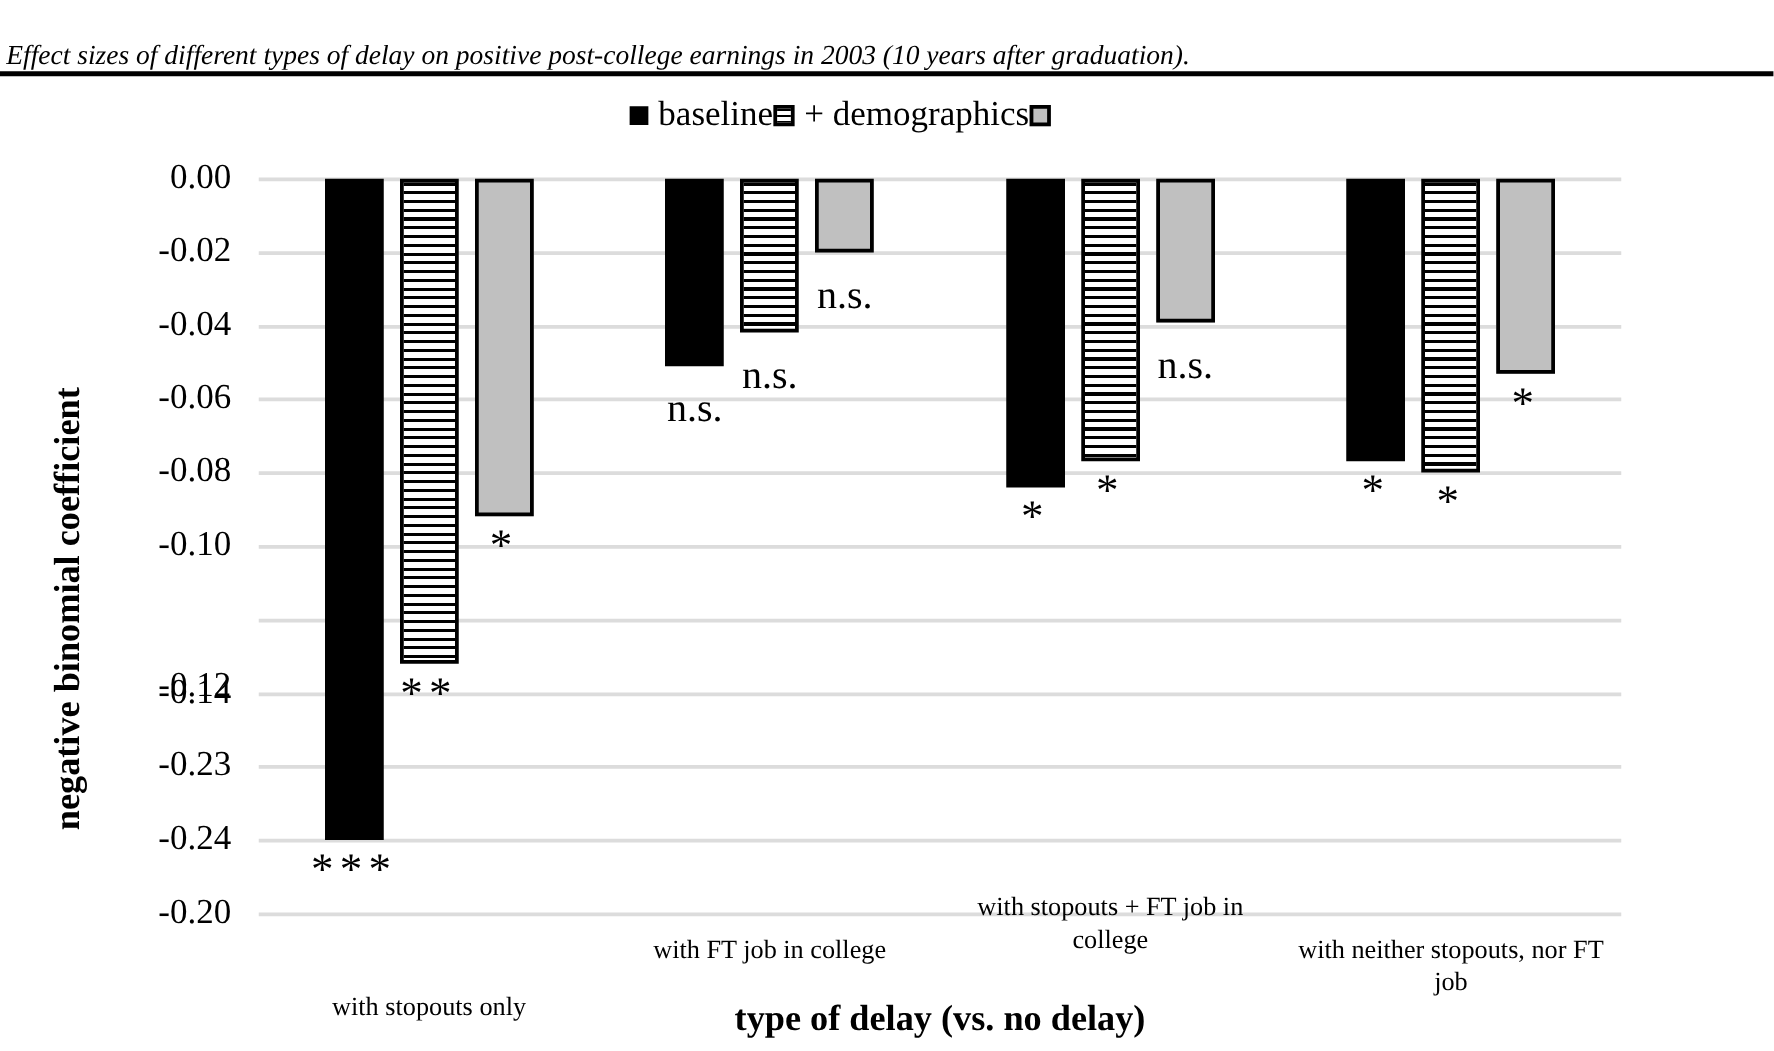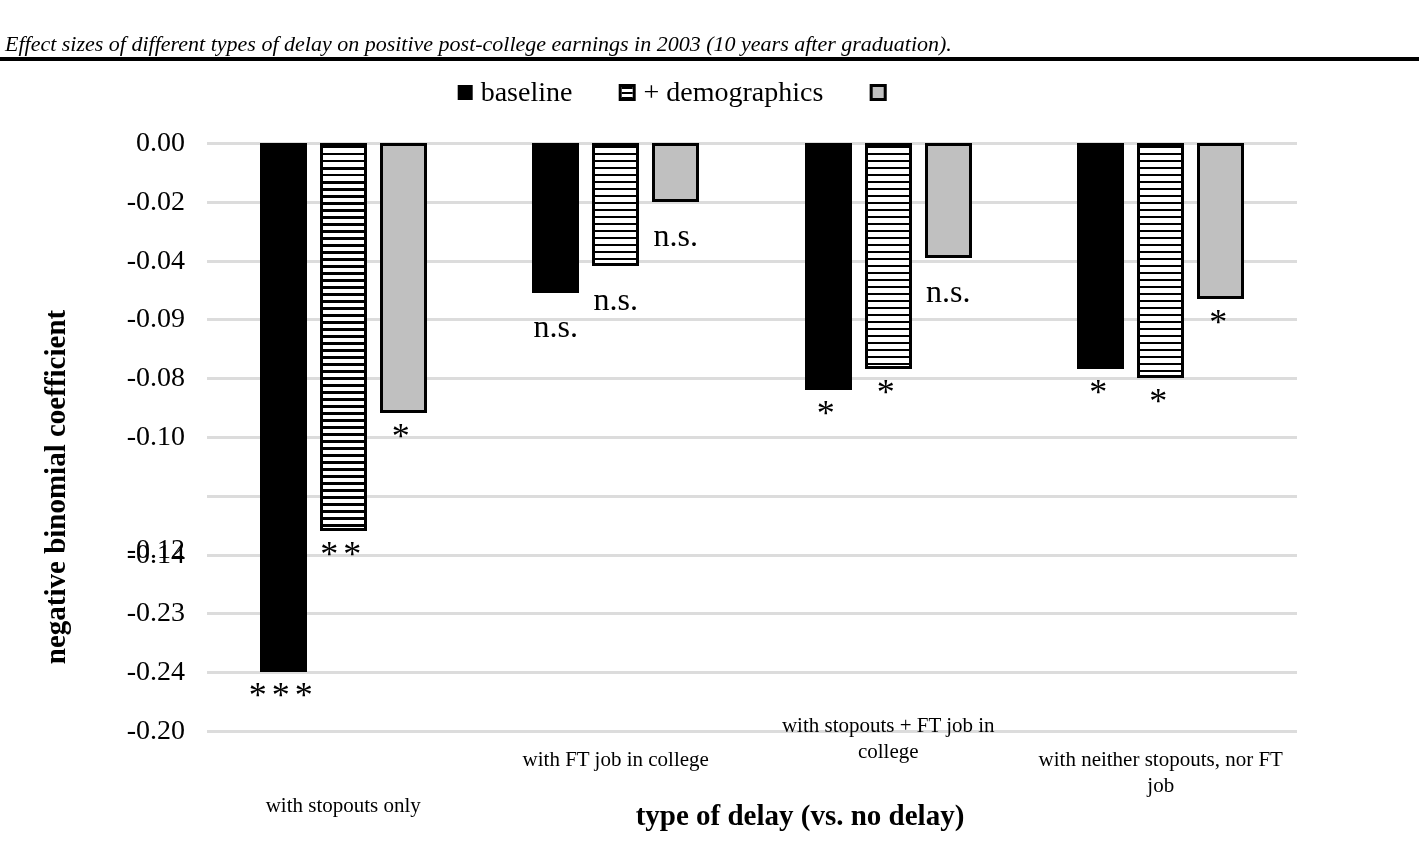--- a/index.html
+++ b/index.html
@@ -1,30 +1,30 @@
 <!DOCTYPE html>
 <html><head>
 <meta charset="utf-8">
 <style>
   html,body{margin:0;padding:0;background:#fff;}
   .canvas{position:relative;width:1419px;height:841px;background:#fff;color:#000;
           font-family:"Liberation Serif", serif;overflow:hidden;}
   .fig-title{position:absolute;left:5px;top:6px;font-style:italic;font-size:22px;white-space:nowrap;margin-top:25px;}
   .rule{position:absolute;left:0;top:57px;width:1419px;height:4px;background:#000;}
   .legend{position:absolute;left:672px;top:76px;transform:translateX(-50%);
-          display:flex;align-items:center;gap:46px;font-size:28px;}
+          display:flex;align-items:center;font-size:28px;}
   .legend-item{display:flex;align-items:center;gap:8px;}
   .sw{flex:0 0 auto;}
   .sw-black{width:15px;height:15px;}
   .sw-striped{width:11px;height:11px;border:3px solid #000;}
   .sw-gray{width:11px;height:11px;border:3px solid #000;}
   .ylabel{position:absolute;left:55px;top:487px;transform:translate(-50%,-50%) rotate(-90deg);
           font-weight:bold;font-size:29px;white-space:nowrap;}
   .xlabel{position:absolute;left:752px;top:799px;transform:translateX(-50%);
-          font-weight:bold;font-size:29px;white-space:nowrap;margin-left:48px;}
+          font-weight:bold;font-size:29px;white-space:nowrap;}
   .plot{position:absolute;left:207px;top:143px;width:1090px;height:588px;}
   .grid{position:absolute;left:0;width:100%;height:3px;}
   .ytick{position:absolute;left:45px;width:140px;text-align:right;font-size:28px;line-height:1.1;}
   .bar{position:absolute;box-sizing:border-box;}
   .bar-striped{border:3px solid #000;}
   .bar-gray{border:3px solid #000;}
   .sig{position:absolute;transform:translateX(-50%);white-space:nowrap;text-align:center;}
   .sig-ns{font-size:32px;line-height:1;}
   .sig-star{font-size:36px;letter-spacing:5px;line-height:0.9;}
   .xcat{position:absolute;transform:translateX(-50%);width:250px;text-align:center;
@@ -64,21 +64,21 @@
       <div class="grid" style="top: 410.6px; background: rgb(220, 220, 220);"></div>
       <div class="grid" style="top: 469.4px; background: rgb(220, 220, 220);"></div>
       <div class="grid" style="top: 528.2px; background: rgb(220, 220, 220);"></div>
       <div class="grid" style="top: 587px; background: rgb(220, 220, 220);"></div>
     </div>
 
   <div class="xlabel">type of delay (vs. no delay)</div>
 <div class="ytick" style="top: 127px;">0.00</div>
     <div class="ytick" style="top: 185.8px;">-0.02</div>
     <div class="ytick" style="top: 244.6px;">-0.04</div>
-    <div class="ytick" style="top: 303.4px;">-0.09</div>
+    <div class="ytick" style="top: 303.4px;">-0.06</div>
     <div class="ytick" style="top: 362.2px;">-0.08</div>
     <div class="ytick" style="top: 421px;">-0.10</div>
     <div class="ytick" style="top: 492px; margin-top: 42px;">-0.12</div>
     <div class="ytick" style="top: 538.6px;">-0.14</div>
     <div class="ytick" style="top: 597.4px;">-0.23</div>
     <div class="ytick" style="top: 656.2px;">-0.24</div>
     <div class="ytick" style="top: 715px;">-0.20</div>
     <div class="xcat" style="left: 343.25px; top: 746px; margin-top: 46px;">with stopouts only</div>
     <div class="bar bar-black" style="left: 259.75px; top: 143px; width: 47px; height: 529.2px; background: rgb(0, 0, 0);"></div>
     <div class="sig sig-star" style="left: 283.25px; top: 679.2px;">***</div>

